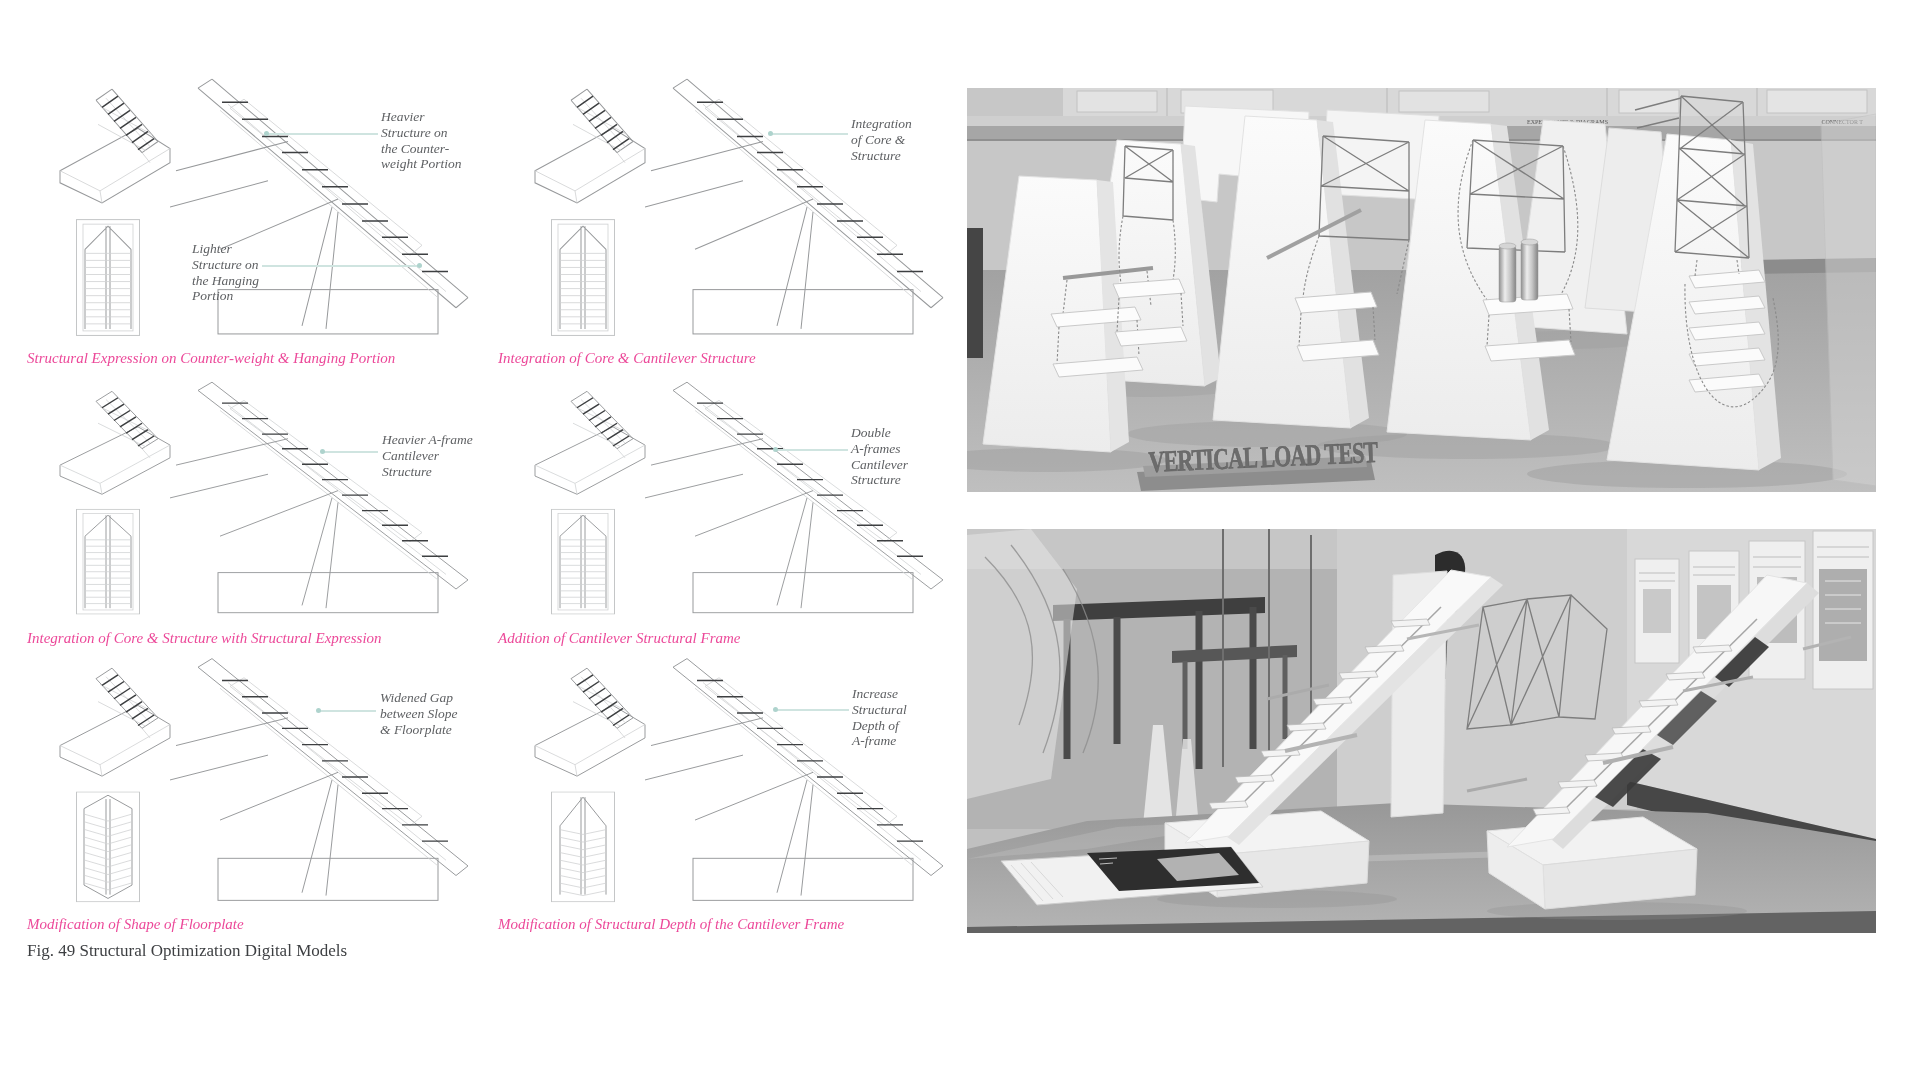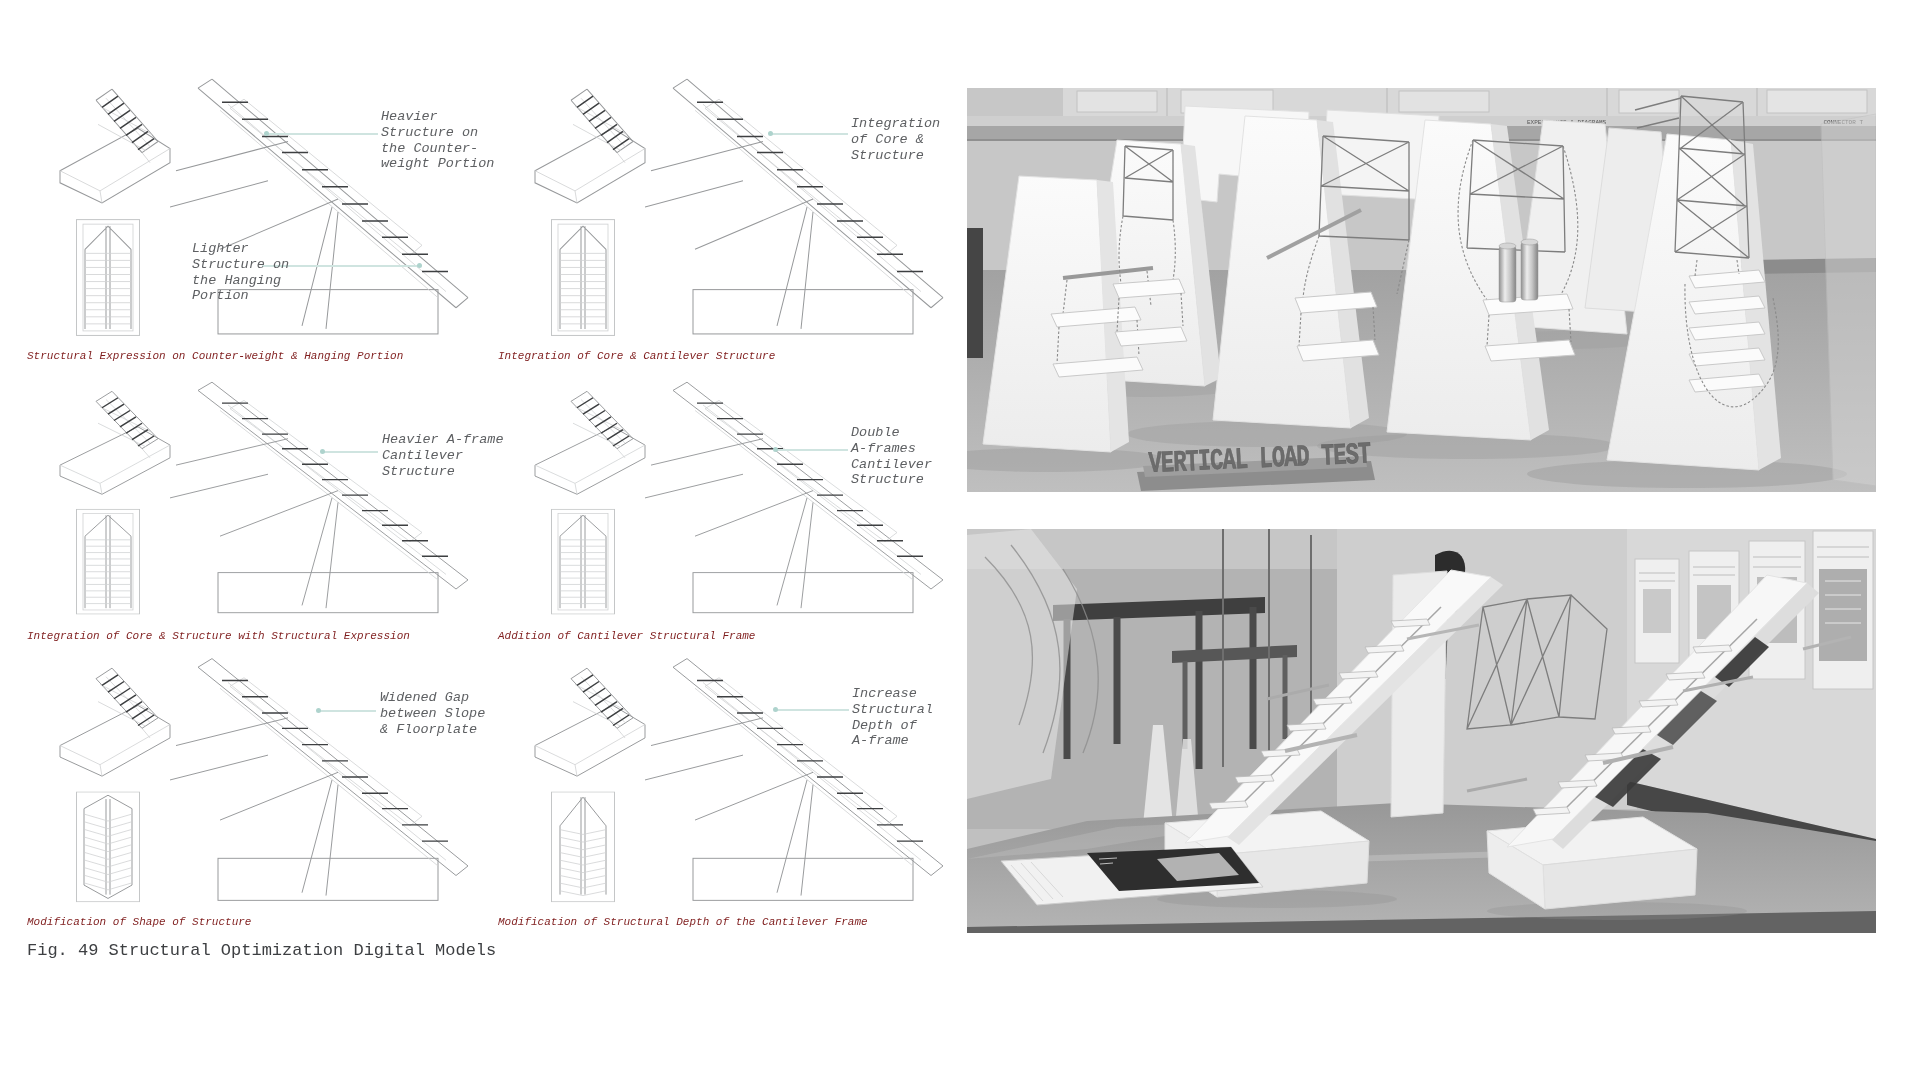--- a/index.html
+++ b/index.html
@@ -1,21 +1,21 @@
 <!DOCTYPE html>
 <html><head>
 <meta charset="utf-8">
 <style>
   html,body{margin:0;padding:0;background:#ffffff;}
   .page{position:relative;width:1920px;height:1044px;background:#ffffff;overflow:hidden;
-        font-family:Liberation Mono, monospace;}
+        font-family:Liberation Serif, serif;}
   .panel-svg{position:absolute;}
   .ann{position:absolute;font-style:italic;font-size:13.5px;line-height:1.17;
        color:#5e6063;white-space:pre-line;}
-  .cap{position:absolute;font-style:italic;font-size:11px;color:#7f1d1d;white-space:nowrap;text-align:right;}
+  .cap{position:absolute;font-style:italic;font-size:15px;color:#ec4899;white-space:nowrap;text-align:right;}
   .figcap{position:absolute;font-size:17px;color:#3d3f42;white-space:nowrap;}
   .leader{position:absolute;height:1.5px;background:#cfe4e0;}
   .leader .dot{position:absolute;width:5px;height:5px;border-radius:50%;background:#aed3cd;top:-2px;}
   .dot-left{left:-2px;} .dot-right{right:-2px;}
   
   .ln{stroke:#97999b;fill:none;stroke-width:1;}
   .lnl{stroke:#c4c6c7;fill:none;stroke-width:1;}
   .lnx{stroke:#cfd1d2;fill:none;stroke-width:.8;}
   .lnd{stroke:#3d3f41;fill:none;stroke-width:1.5;}
   .ch{stroke:#8a8a8a;fill:none;stroke-width:1.1;stroke-dasharray:2.5 2;}
@@ -138,21 +138,21 @@
 &amp; Floorplate</div>
   <div class="ann" style="left:852px;top:686px">Increase
 Structural
 Depth of
 A-frame</div>
 
   <div class="cap" style="left:27px;top:350px">Structural Expression on Counter-weight &amp; Hanging Portion</div>
   <div class="cap" style="left:498px;top:350px">Integration of Core &amp; Cantilever Structure</div>
   <div class="cap" style="left:27px;top:630px">Integration of Core &amp; Structure with Structural Expression</div>
   <div class="cap" style="left:498px;top:630px">Addition of Cantilever Structural Frame</div>
-  <div class="cap" style="left:27px;top:916px">Modification of Shape of Structure</div>
+  <div class="cap" style="left:27px;top:916px">Modification of Shape of Floorplate</div>
   <div class="cap" style="left:498px;top:916px">Modification of Structural Depth of the Cantilever Frame</div>
 
   <div class="figcap" style="left:27px;top:941px">Fig. 49 Structural Optimization Digital Models</div>
 
   <svg style="position:absolute;left:967px;top:88px" width="909" height="404" viewBox="0 0 909 404">
     <defs>
       <linearGradient id="gfloor" x1="0" y1="0" x2="0" y2="1">
           <stop offset="0" stop-color="#a2a2a2"></stop>
           <stop offset="1" stop-color="#bfbfbf"></stop>
         </linearGradient>

